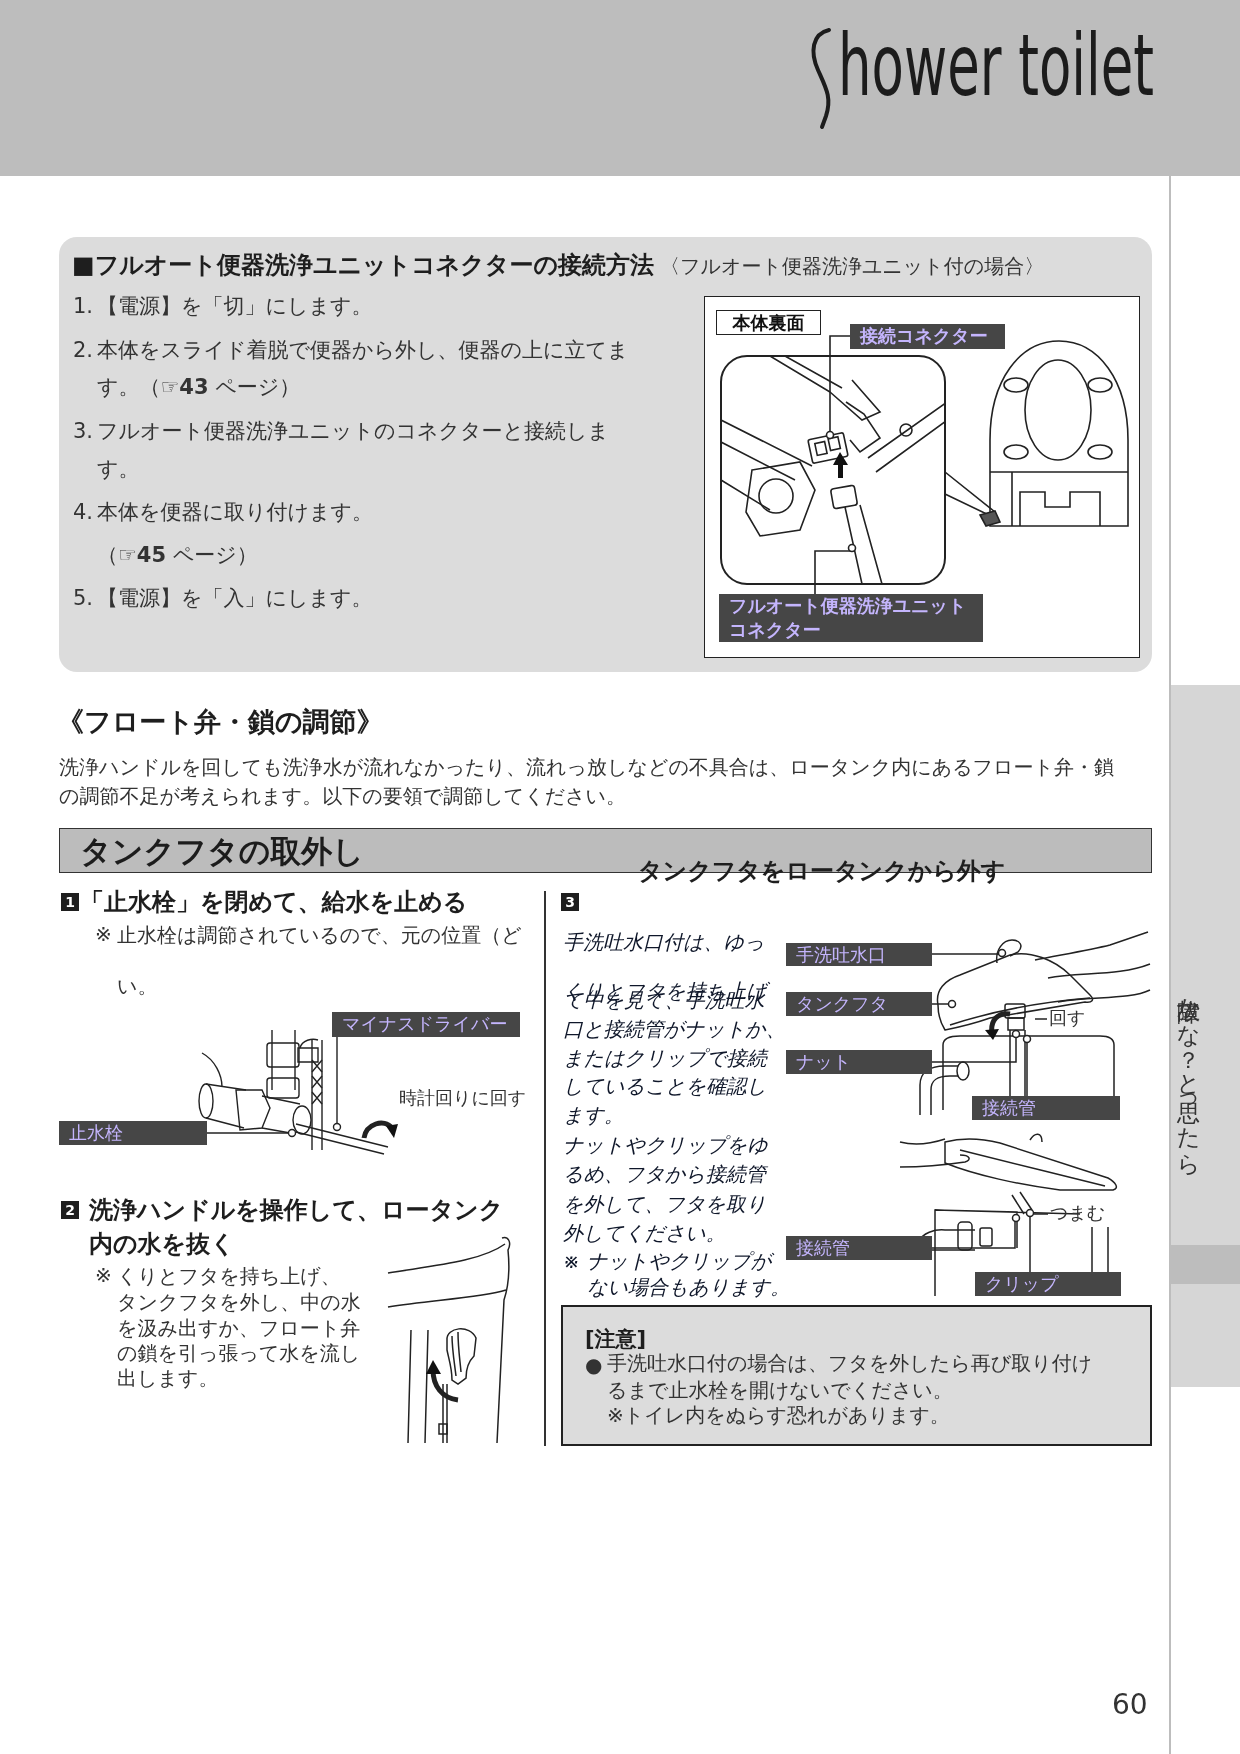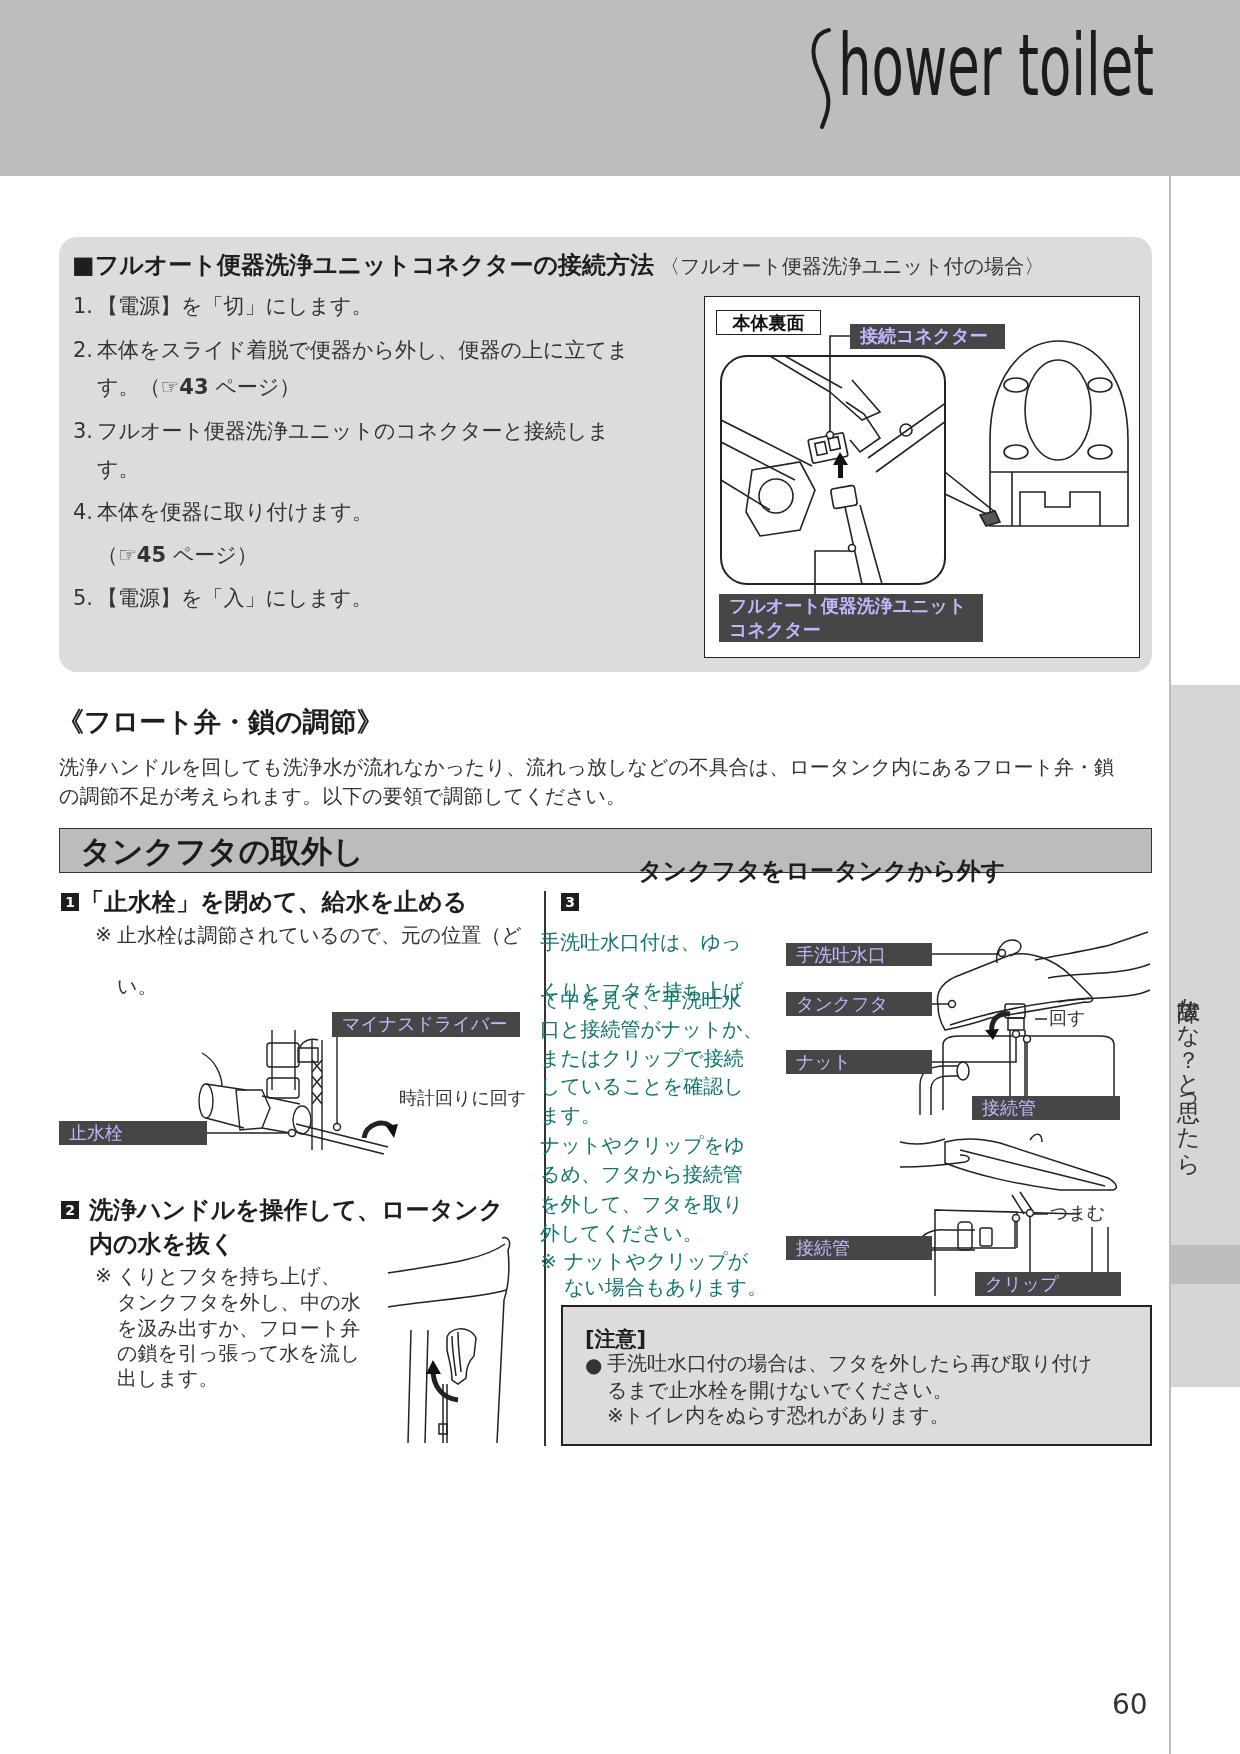--- a/index.html
+++ b/index.html
@@ -33,21 +33,21 @@
   .badge { width:18px; height:18px; background:#1e1e1e; color:#fff; font-size:14px; font-weight:bold;
            line-height:18px; text-align:center; }
   .step-h { font-size:24px; font-weight:bold; line-height:26px; color:#1e1e1e; }
   .note { font-size:20px; color:#333; }
   .note .mark { position:absolute; left:0; top:0; }
   .note .ln { position:absolute; left:22px; white-space:nowrap; }
   .small-txt { font-size:18px; color:#333; line-height:20px; }
 
   #divider { left:544px; top:891px; width:1.5px; height:555px; background:#333; }
 
-  .body3 { left:540px; top:931px; font-size:20px; color:#0f766e; }
+  .body3 { left:563px; top:931px; font-size:20px; color:#0f172a;font-style:italic; }
   .body3 .ln { position:absolute; left:0; white-space:nowrap; line-height:22px; }
 
   #caution { left:561px; top:1305px; width:591px; height:141px; background:#dcdcdc; border:2px solid #222; box-sizing:border-box; }
   .caution-title { left:585px; top:1325px; font-size:21px; font-weight:bold; color:#1e1e1e; }
   .caution-txt { font-size:20px; color:#333; line-height:22px; white-space:nowrap; }
 
   #side-tab { left:1171px; top:685px; width:69px; height:702px; background:#d6d6d6; }
   #side-band { left:1171px; top:1245px; width:69px; height:39px; background:#bdbdbd; }
   #side-label { left:1176px; top:982px; writing-mode:vertical-rl; font-size:23px; color:#333; line-height:26px; white-space:nowrap; }
 

